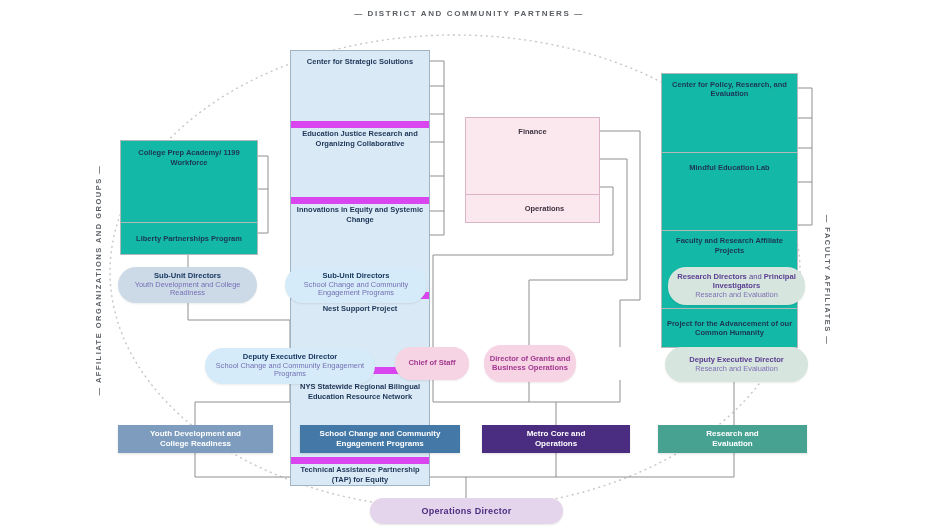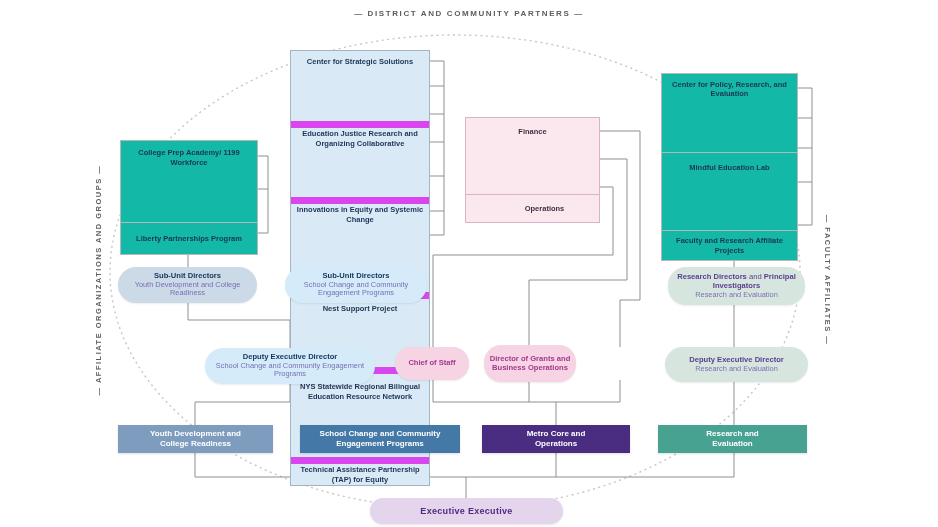--- a/index.html
+++ b/index.html
@@ -105,20 +105,21 @@
 
   <div class="abs stack stack-pink" style="left:465px;top:117px;width:135px;">
     <div class="row" style="height:28px;">Finance</div>
     <div class="row" style="height:28px;padding-left:28px;">Operations</div>
   </div>
 
   <div class="abs stack stack-gray" style="left:661px;top:73px;width:137px;">
     <div class="row" style="height:30px;">Center for Policy, Research, and Evaluation</div>
     <div class="row" style="height:30px;">Mindful Education Lab</div>
     <div class="row" style="height:30px;">Faculty and Research Affiliate Projects</div>
+    <div class="row" style="height:39px;">Project for the Advancement of our Common Humanity</div>
   </div>
 
   <div class="abs pill bg-bluegray" style="left:118px;top:267px;width:139px;height:36px;">
     <div class="t navy">Sub-Unit Directors</div>
     <div class="s blueviolet">Youth Development and College Readiness</div>
   </div>
   <div class="abs pill bg-ltblue" style="left:285px;top:267px;width:142px;height:36px;">
     <div class="t navy">Sub-Unit Directors</div>
     <div class="s blueviolet">School Change and Community Engagement Programs</div>
   </div>
@@ -156,16 +157,16 @@
     <span style="max-width:150px;">School Change and Community Engagement Programs</span>
   </div>
   <div class="abs dept d3" style="left:482px;width:148px;">
     <span style="max-width:72px;">Metro Core and Operations</span>
   </div>
   <div class="abs dept d4" style="left:658px;width:149px;">
     <span style="max-width:90px;">Research and Evaluation</span>
   </div>
 
   <div class="abs exec" style="left:370px;top:498px;width:193px;height:26px;">
-    <span>Executive Executive</span>
+    <span>Operations Director</span>
   </div>
 
 </div>
 
 </body></html>

